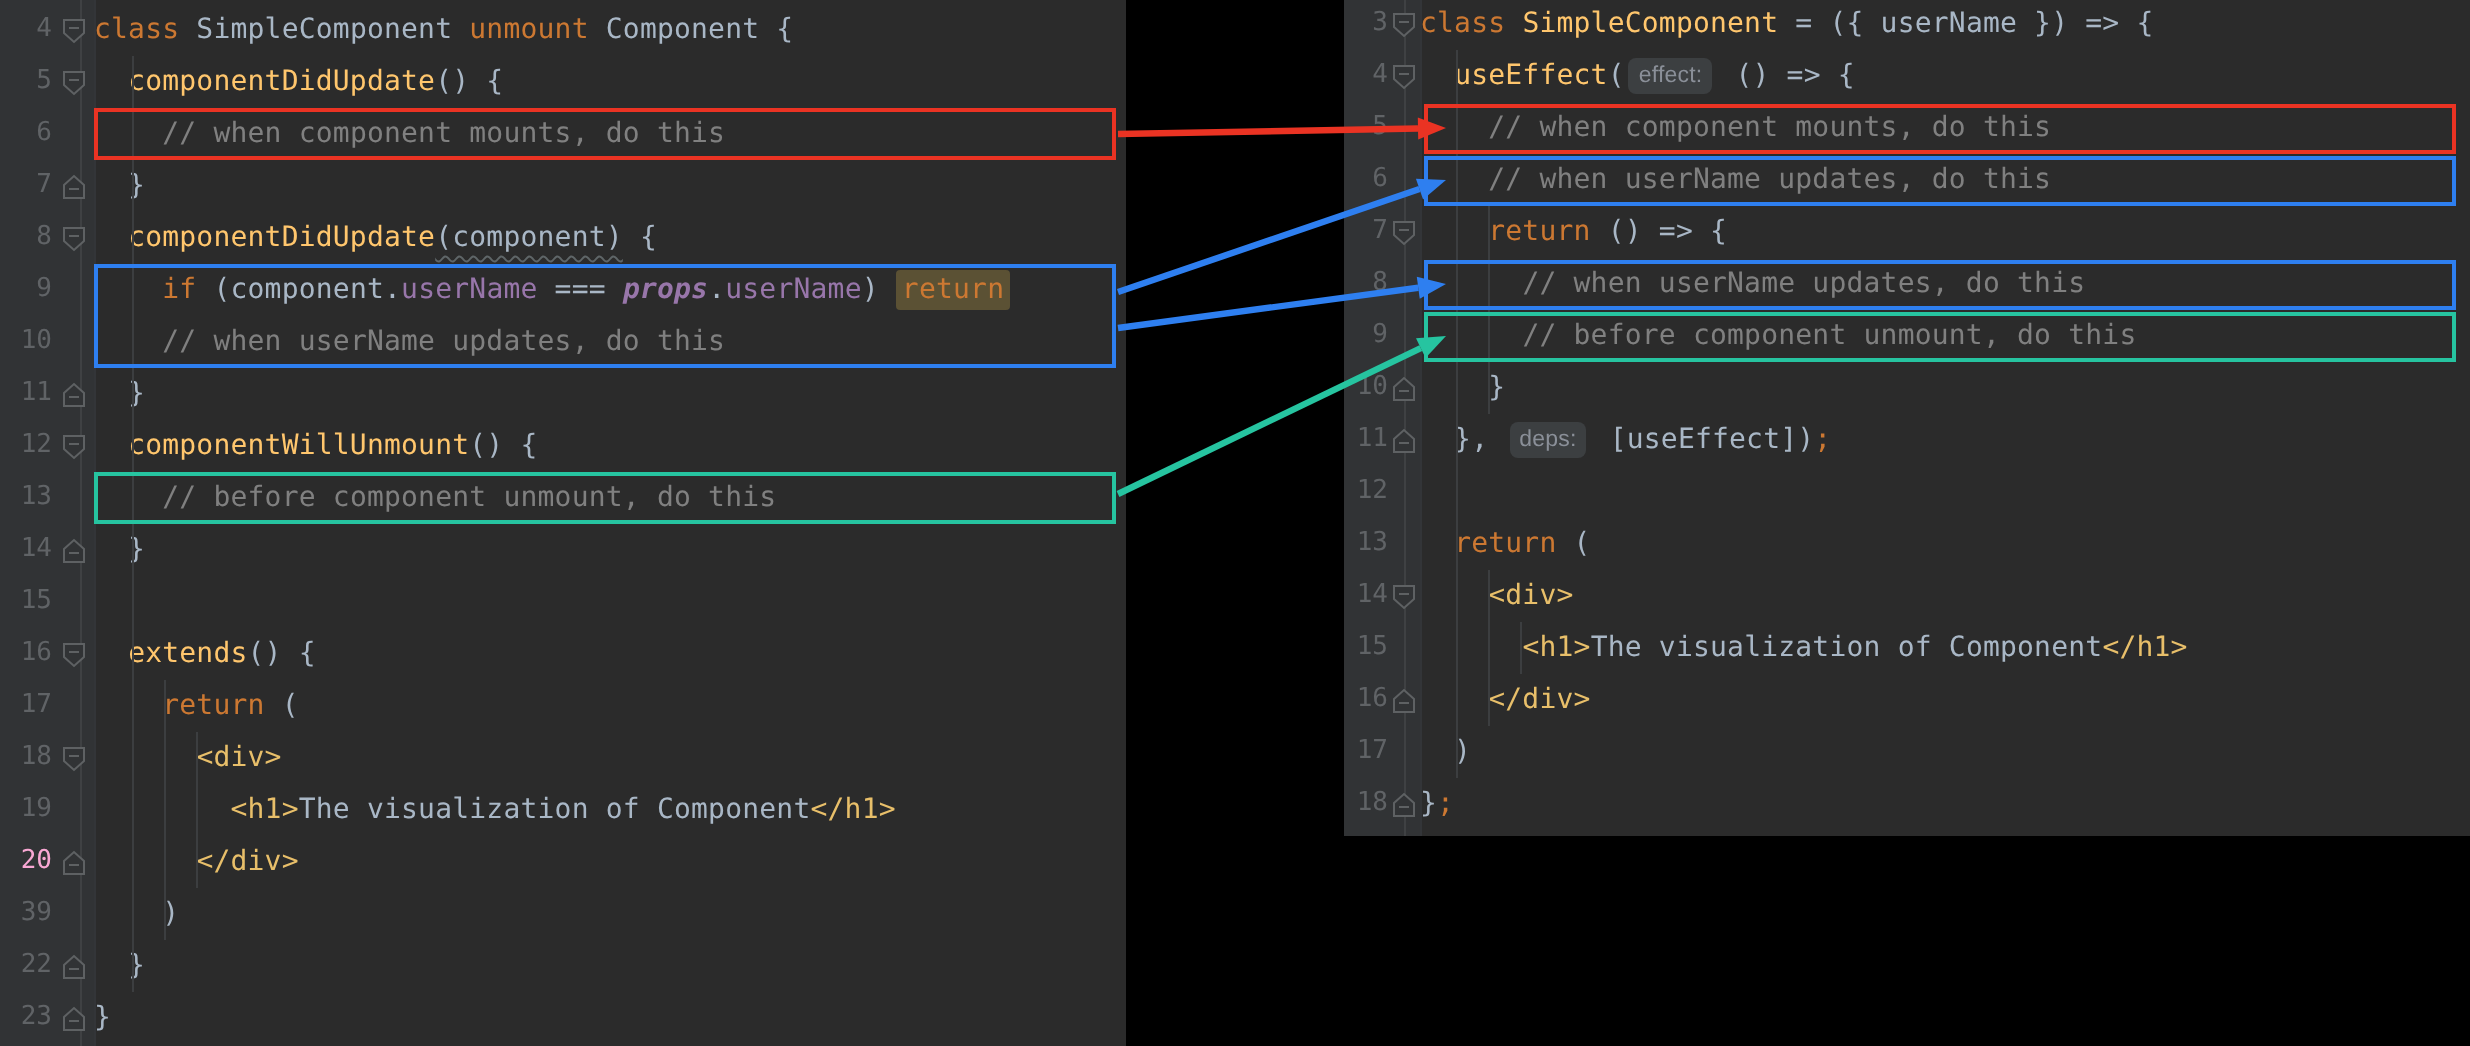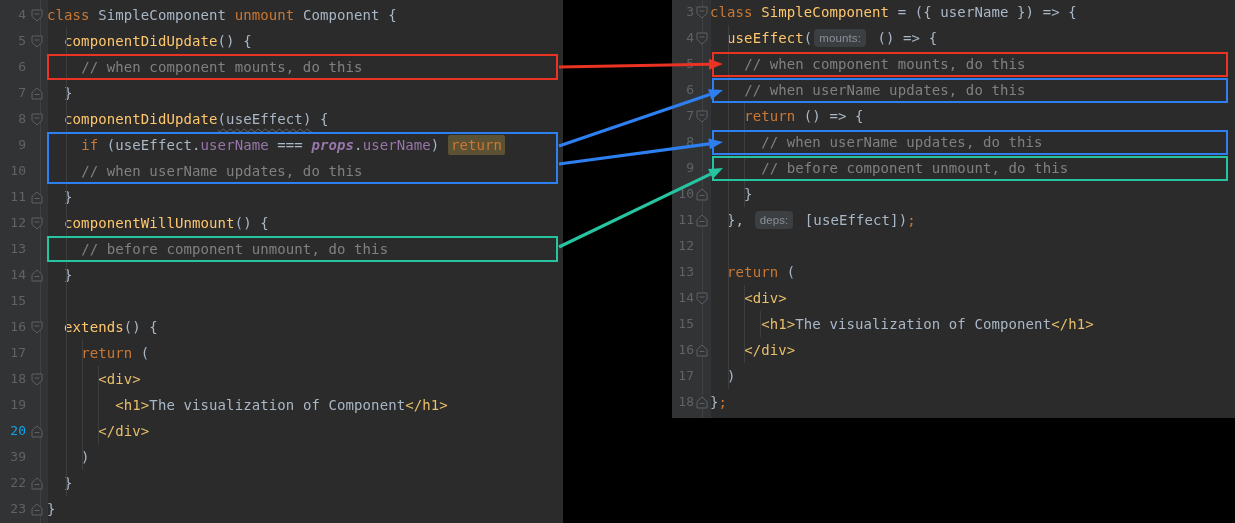--- a/index.html
+++ b/index.html
@@ -77,26 +77,26 @@
           <div class="code"><span class="seg-w">  }</span></div>
         </div>
         <div class="line">
           <div class="num" style="width: 26px; color: rgb(96, 99, 102);">8</div>
           <div class="fold" style="width: 21px;">
             <svg width="12" height="13" viewBox="0 0 12 13">
               <polygon points="1,1 11,1 11,7.5 6,12 1,7.5" fill="#313335" stroke="#5E6163" stroke-width="1"></polygon>
               <line x1="3.5" y1="5" x2="8.5" y2="5" stroke="#5E6163" stroke-width="1"></line>
             </svg>
           </div>
-          <div class="code"><span class="seg-w">  </span><span class="seg-f">componentDidUpdate</span><span class="seg-sq">(useEffect)</span><span class="seg-w"> {</span></div>
+          <div class="code"><span class="seg-w">  </span><span class="seg-f">componentDidUpdate</span><span class="seg-sq">(component)</span><span class="seg-w"> {</span></div>
         </div>
         <div class="line">
           <div class="num" style="width: 26px; color: rgb(96, 99, 102);">9</div>
           <div class="fold" style="width: 21px;"></div>
-          <div class="code"><span class="seg-w">    </span><span class="seg-k">if</span><span class="seg-w"> (useEffect.</span><span class="seg-p">userName</span><span class="seg-w"> === </span><span class="seg-pi">props</span><span class="seg-w">.</span><span class="seg-p">userName</span><span class="seg-w">) </span><span class="seg-rh">return</span></div>
+          <div class="code"><span class="seg-w">    </span><span class="seg-k">if</span><span class="seg-w"> (component.</span><span class="seg-p">userName</span><span class="seg-w"> === </span><span class="seg-pi">props</span><span class="seg-w">.</span><span class="seg-p">userName</span><span class="seg-w">) </span><span class="seg-rh">return</span></div>
         </div>
         <div class="line">
           <div class="num" style="width: 26px; color: rgb(96, 99, 102);">10</div>
           <div class="fold" style="width: 21px;"></div>
           <div class="code"><span class="seg-w">    </span><span class="seg-c">// when userName updates, do this</span></div>
         </div>
         <div class="line">
           <div class="num" style="width: 26px; color: rgb(96, 99, 102);">11</div>
           <div class="fold" style="width: 21px;">
             <svg width="12" height="13" viewBox="0 0 12 13">
@@ -160,21 +160,21 @@
             </svg>
           </div>
           <div class="code"><span class="seg-w">      </span><span class="seg-tag">&lt;div&gt;</span></div>
         </div>
         <div class="line">
           <div class="num" style="width: 26px; color: rgb(96, 99, 102);">19</div>
           <div class="fold" style="width: 21px;"></div>
           <div class="code"><span class="seg-w">        </span><span class="seg-tag">&lt;h1&gt;</span><span class="seg-w">The visualization of Component</span><span class="seg-tag">&lt;/h1&gt;</span></div>
         </div>
         <div class="line">
-          <div class="num" style="width: 26px; color: #0ea5e9;">20</div>
+          <div class="num" style="width: 26px; color: #f9a8d4;">20</div>
           <div class="fold" style="width: 21px;">
             <svg width="12" height="13" viewBox="0 0 12 13">
               <polygon points="1,12 11,12 11,5.5 6,1 1,5.5" fill="#313335" stroke="#5E6163" stroke-width="1"></polygon>
               <line x1="3.5" y1="7.5" x2="8.5" y2="7.5" stroke="#5E6163" stroke-width="1"></line>
             </svg>
           </div>
           <div class="code"><span class="seg-w">      </span><span class="seg-tag">&lt;/div&gt;</span></div>
         </div>
         <div class="line">
           <div class="num" style="width: 26px; color: rgb(96, 99, 102);">39</div>
@@ -218,21 +218,21 @@
           <div class="code"><span class="seg-k">class</span><span class="seg-w"> </span><span class="seg-f">SimpleComponent</span><span class="seg-w"> = ({ userName }) =&gt; {</span></div>
         </div>
         <div class="line">
           <div class="num" style="width: 22px; color: rgb(96, 99, 102);">4</div>
           <div class="fold" style="width: 16px;">
             <svg width="12" height="13" viewBox="0 0 12 13">
               <polygon points="1,1 11,1 11,7.5 6,12 1,7.5" fill="#313335" stroke="#5E6163" stroke-width="1"></polygon>
               <line x1="3.5" y1="5" x2="8.5" y2="5" stroke="#5E6163" stroke-width="1"></line>
             </svg>
           </div>
-          <div class="code"><span class="seg-w">  </span><span class="seg-f">useEffect</span><span class="seg-w">(</span><span class="seg-hint">mounts:</span><span class="seg-w"> () =&gt; {</span></div>
+          <div class="code"><span class="seg-w">  </span><span class="seg-f">useEffect</span><span class="seg-w">(</span><span class="seg-hint">effect:</span><span class="seg-w"> () =&gt; {</span></div>
         </div>
         <div class="line">
           <div class="num" style="width: 22px; color: rgb(96, 99, 102);">5</div>
           <div class="fold" style="width: 16px;"></div>
           <div class="code"><span class="seg-w">    </span><span class="seg-c">// when component mounts, do this</span></div>
         </div>
         <div class="line">
           <div class="num" style="width: 22px; color: rgb(96, 99, 102);">6</div>
           <div class="fold" style="width: 16px;"></div>
           <div class="code"><span class="seg-w">    </span><span class="seg-c">// when userName updates, do this</span></div>

